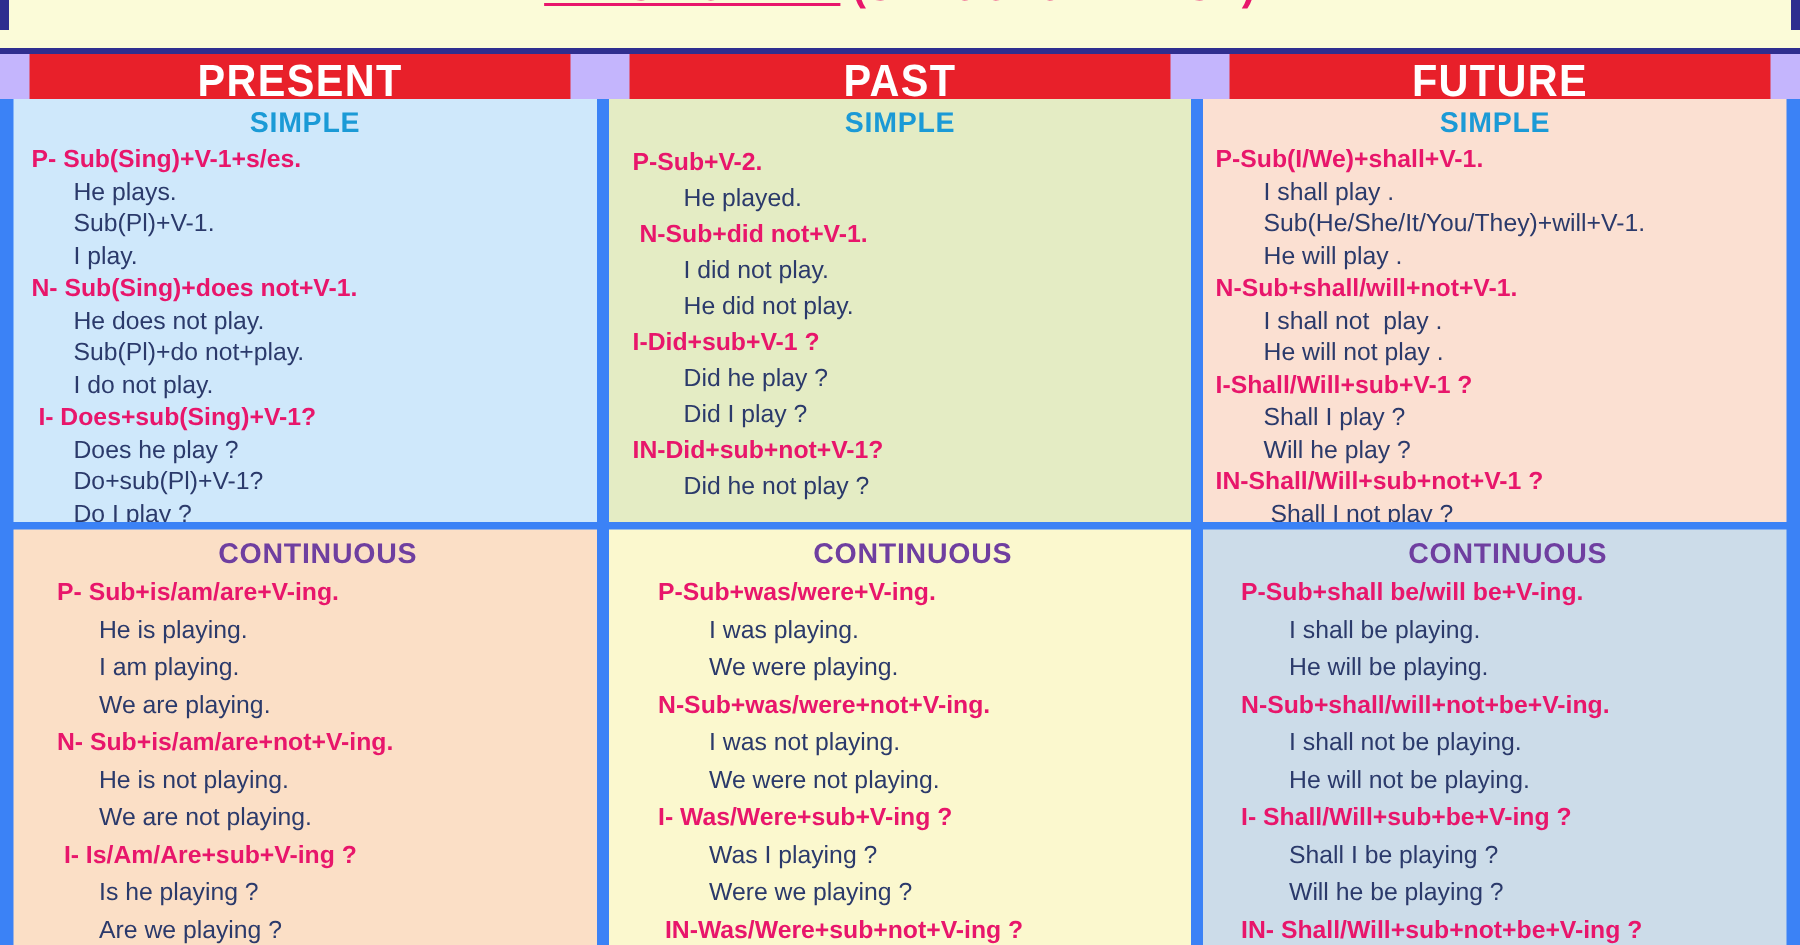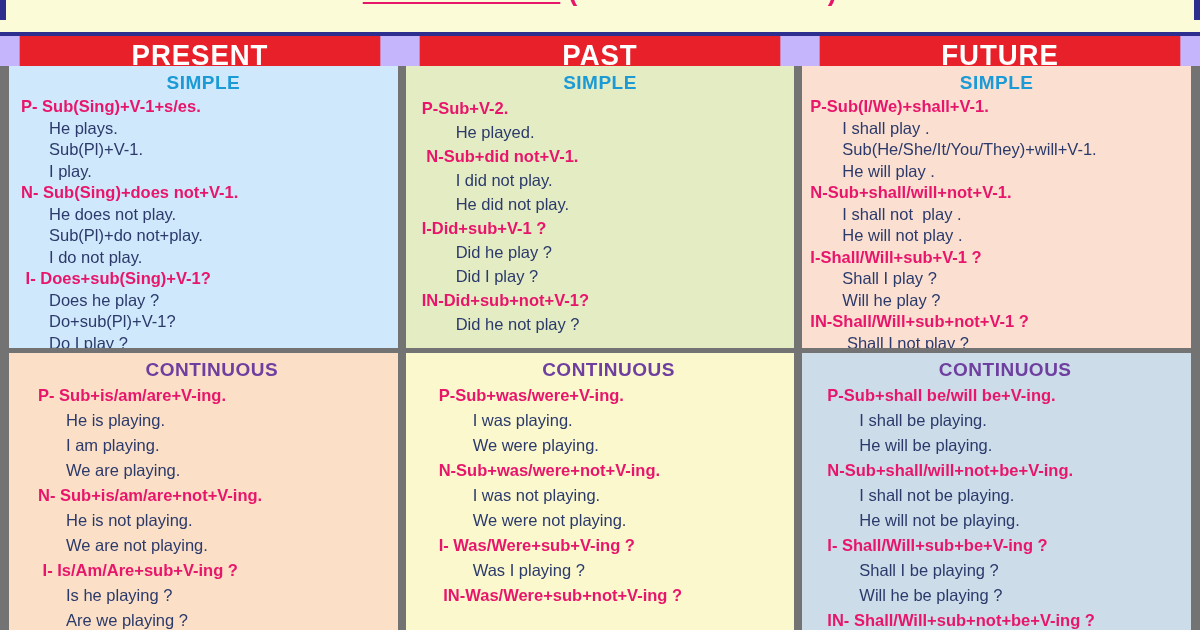--- a/index.html
+++ b/index.html
@@ -80,21 +80,21 @@
     transform: scaleX(0.92);
   }
 
   
   .grid {
     position: absolute;
     left: 0;
     top: 66px;
     width: 1200px;
     height: 564px;
-    background: #737373;
+    background: #3b82f6;
     display: flex;
     flex-direction: column;
     box-sizing: border-box;
     padding: 0 5px 0 5px;
   }
   .grid-row {
     display: flex;
     width: 100%;
   }
   .row-simple { height: 287px; }
@@ -266,20 +266,21 @@
         <div class="cell-title title-continuous">CONTINUOUS</div>
         <div class="lines">
             <div class="line form">P-Sub+was/were+V-ing.</div>
             <div class="line example">I was playing.</div>
             <div class="line example">We were playing.</div>
             <div class="line form">N-Sub+was/were+not+V-ing.</div>
             <div class="line example">I was not playing.</div>
             <div class="line example">We were not playing.</div>
             <div class="line form">I- Was/Were+sub+V-ing ?</div>
             <div class="line example">Was I playing ?</div>
+            <div class="line example">Were we playing ?</div>
             <div class="line form"> IN-Was/Were+sub+not+V-ing ?</div>
           </div>
       </div>
 
       <div class="cell cell-future bg-future-cont">
         <div class="cell-title title-continuous">CONTINUOUS</div>
         <div class="lines">
             <div class="line form">P-Sub+shall be/will be+V-ing.</div>
             <div class="line example">I shall be playing.</div>
             <div class="line example">He will be playing.</div>

